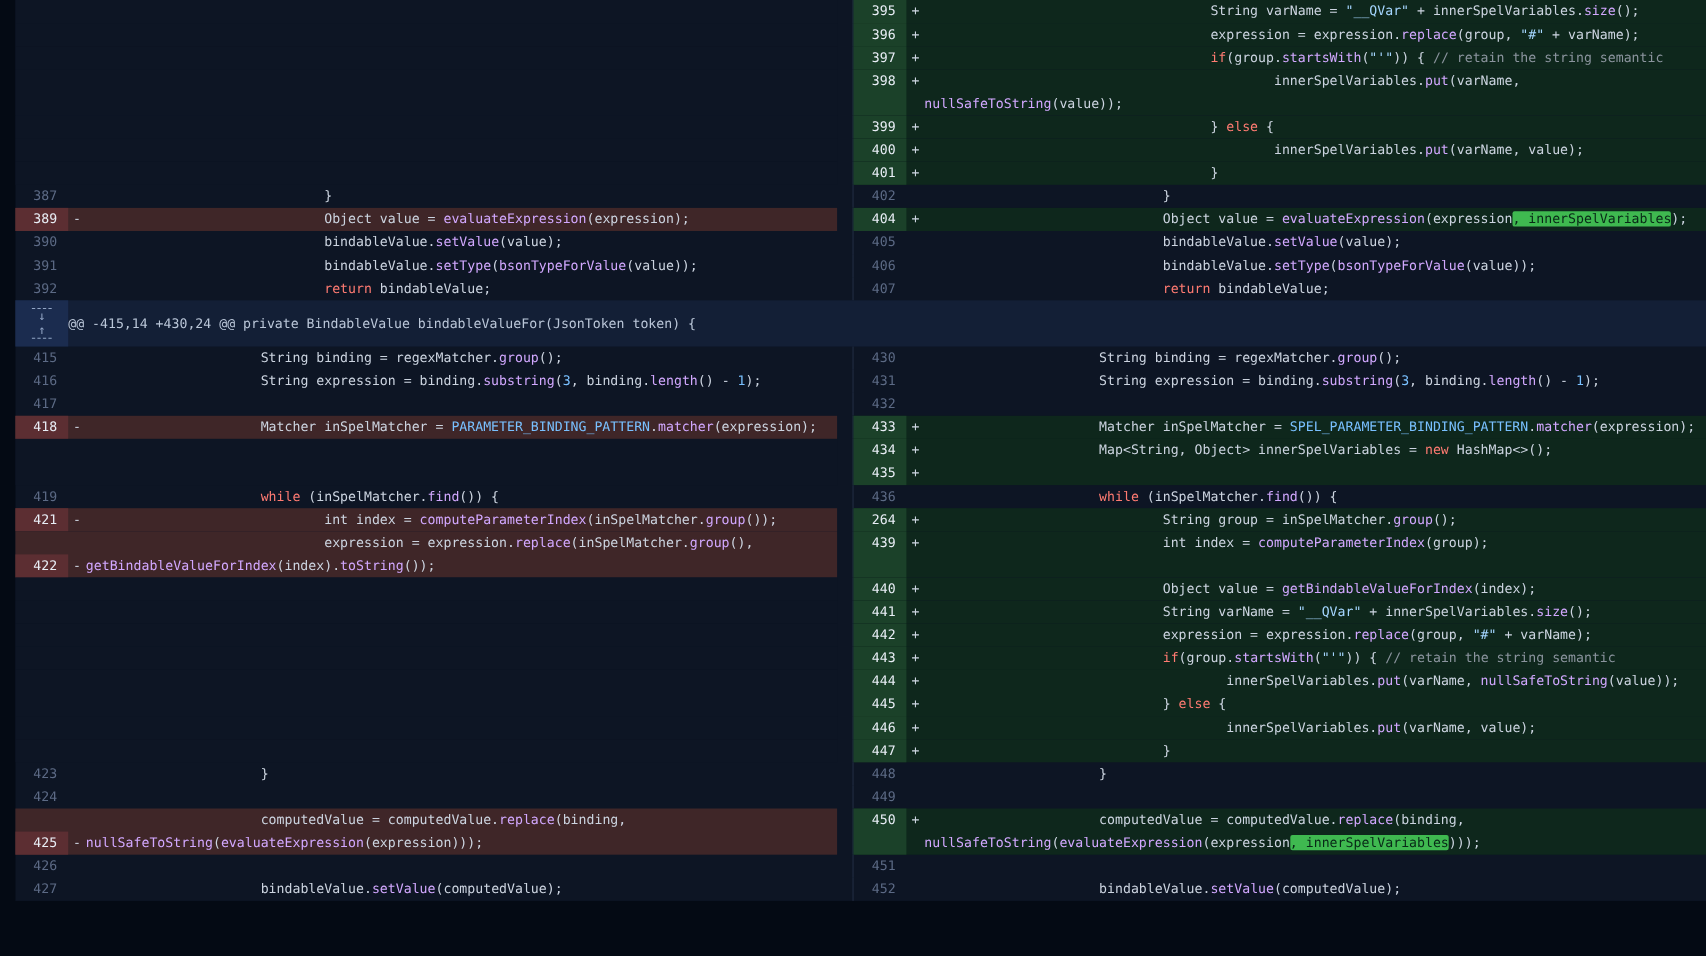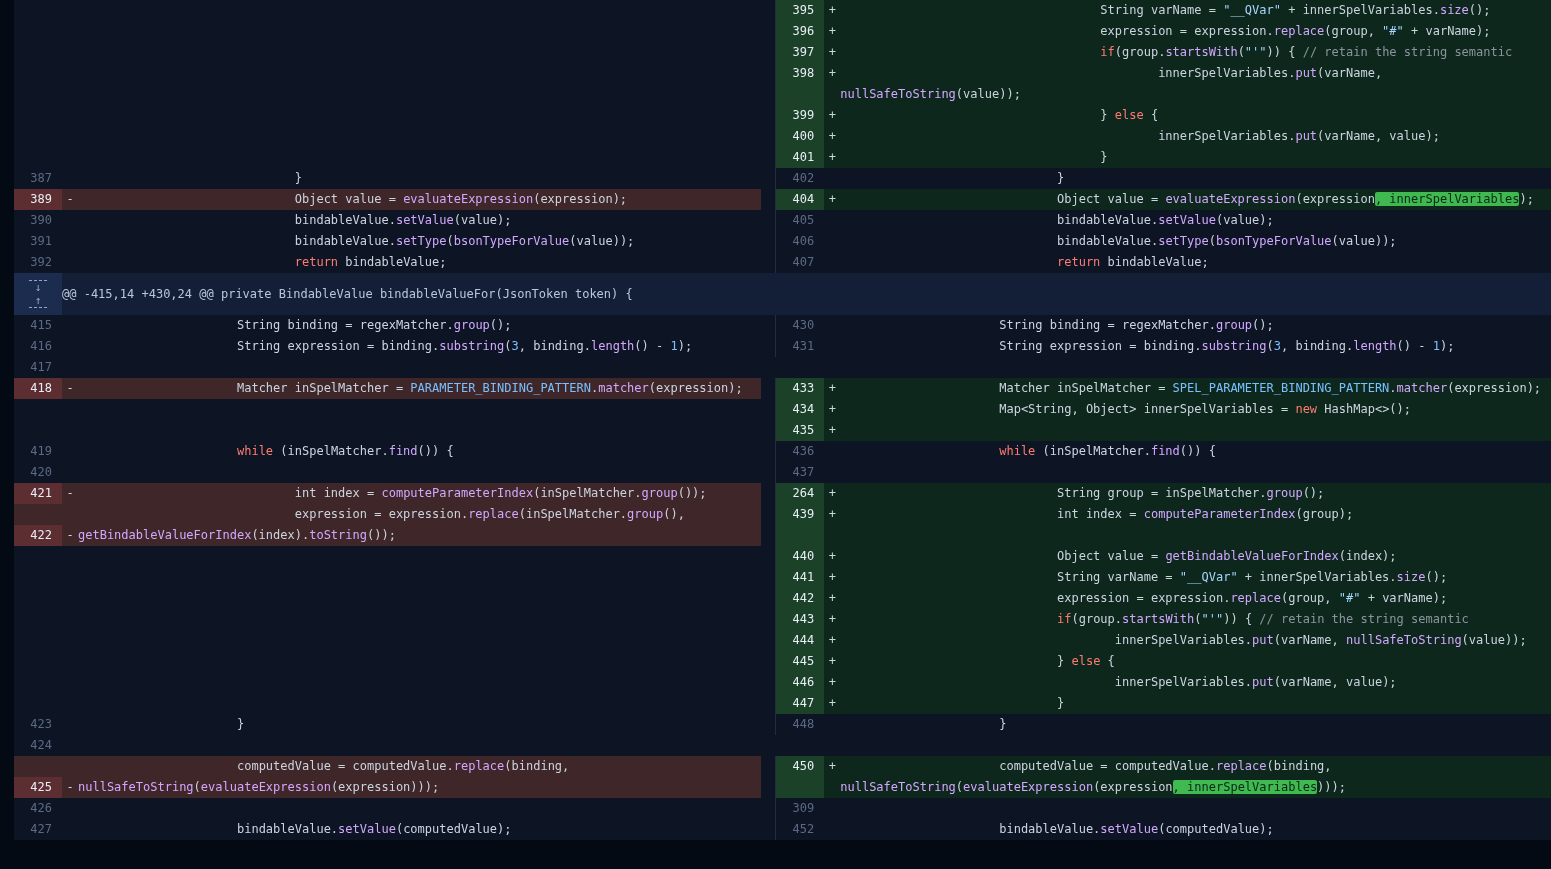--- a/index.html
+++ b/index.html
@@ -235,20 +235,25 @@
             <div class="marker"></div>
             <div class="code">                      <span class="tok-d">String expression = binding.</span><span class="tok-f">substring</span><span class="tok-d">(</span><span class="tok-c">3</span><span class="tok-d">, binding.</span><span class="tok-f">length</span><span class="tok-d">() - </span><span class="tok-c">1</span><span class="tok-d">);</span></div>
           </div>
         </div>
         <div class="row">
           <div class="cell left ctx">
             <div class="gutter">417</div>
             <div class="marker"></div>
             <div class="code"></div>
           </div>
+          <div class="cell right ctx">
+            <div class="gutter">432</div>
+            <div class="marker"></div>
+            <div class="code"></div>
+          </div>
         </div>
         <div class="row">
           <div class="cell left del">
             <div class="gutter">418</div>
             <div class="marker">-</div>
             <div class="code">                      <span class="tok-d">Matcher inSpelMatcher = </span><span class="tok-c">PARAMETER_BINDING_PATTERN</span><span class="tok-d">.</span><span class="tok-f">matcher</span><span class="tok-d">(expression);</span></div>
           </div>
           <div class="cell right add">
             <div class="gutter">433</div>
             <div class="marker">+</div>
@@ -285,32 +290,20 @@
             <div class="marker"></div>
             <div class="code">                      <span class="tok-k">while</span><span class="tok-d"> (inSpelMatcher.</span><span class="tok-f">find</span><span class="tok-d">()) {</span></div>
           </div>
           <div class="cell right ctx">
             <div class="gutter">436</div>
             <div class="marker"></div>
             <div class="code">                      <span class="tok-k">while</span><span class="tok-d"> (inSpelMatcher.</span><span class="tok-f">find</span><span class="tok-d">()) {</span></div>
           </div>
         </div>
         <div class="row">
-          <div class="cell left ctx">
-            <div class="gutter">420</div>
-            <div class="marker"></div>
-            <div class="code"></div>
-          </div>
-          <div class="cell right ctx">
-            <div class="gutter">437</div>
-            <div class="marker"></div>
-            <div class="code"></div>
-          </div>
-        </div>
-        <div class="row">
           <div class="cell left del">
             <div class="gutter">421</div>
             <div class="marker">-</div>
             <div class="code">                              <span class="tok-d">int index = </span><span class="tok-f">computeParameterIndex</span><span class="tok-d">(inSpelMatcher.</span><span class="tok-f">group</span><span class="tok-d">());</span></div>
           </div>
           <div class="cell right add">
             <div class="gutter">264</div>
             <div class="marker">+</div>
             <div class="code">                              <span class="tok-d">String group = inSpelMatcher.</span><span class="tok-f">group</span><span class="tok-d">();</span></div>
           </div>
@@ -434,41 +427,46 @@
             <div class="marker"></div>
             <div class="code">                      <span class="tok-d">}</span></div>
           </div>
         </div>
         <div class="row">
           <div class="cell left ctx">
             <div class="gutter">424</div>
             <div class="marker"></div>
             <div class="code"></div>
           </div>
+          <div class="cell right ctx">
+            <div class="gutter">449</div>
+            <div class="marker"></div>
+            <div class="code"></div>
+          </div>
         </div>
         <div class="row">
           <div class="cell left del">
             <div class="gutter">425</div>
             <div class="marker">-</div>
             <div class="code">                      <span class="tok-d">computedValue = computedValue.</span><span class="tok-f">replace</span><span class="tok-d">(binding, </span><span class="tok-f">nullSafeToString</span><span class="tok-d">(</span><span class="tok-f">evaluateExpression</span><span class="tok-d">(expression)));</span></div>
           </div>
           <div class="cell right add">
             <div class="gutter">450</div>
             <div class="marker">+</div>
             <div class="code">                      <span class="tok-d">computedValue = computedValue.</span><span class="tok-f">replace</span><span class="tok-d">(binding, </span><span class="tok-f">nullSafeToString</span><span class="tok-d">(</span><span class="tok-f">evaluateExpression</span><span class="tok-d">(expression</span><span class="tok-hl">, innerSpelVariables</span><span class="tok-d">)));</span></div>
           </div>
         </div>
         <div class="row">
           <div class="cell left ctx">
             <div class="gutter">426</div>
             <div class="marker"></div>
             <div class="code"></div>
           </div>
           <div class="cell right ctx">
-            <div class="gutter">309</div>
+            <div class="gutter">451</div>
             <div class="marker"></div>
             <div class="code"></div>
           </div>
         </div>
         <div class="row">
           <div class="cell left ctx">
             <div class="gutter">427</div>
             <div class="marker"></div>
             <div class="code">                      <span class="tok-d">bindableValue.</span><span class="tok-f">setValue</span><span class="tok-d">(computedValue);</span></div>
           </div>

